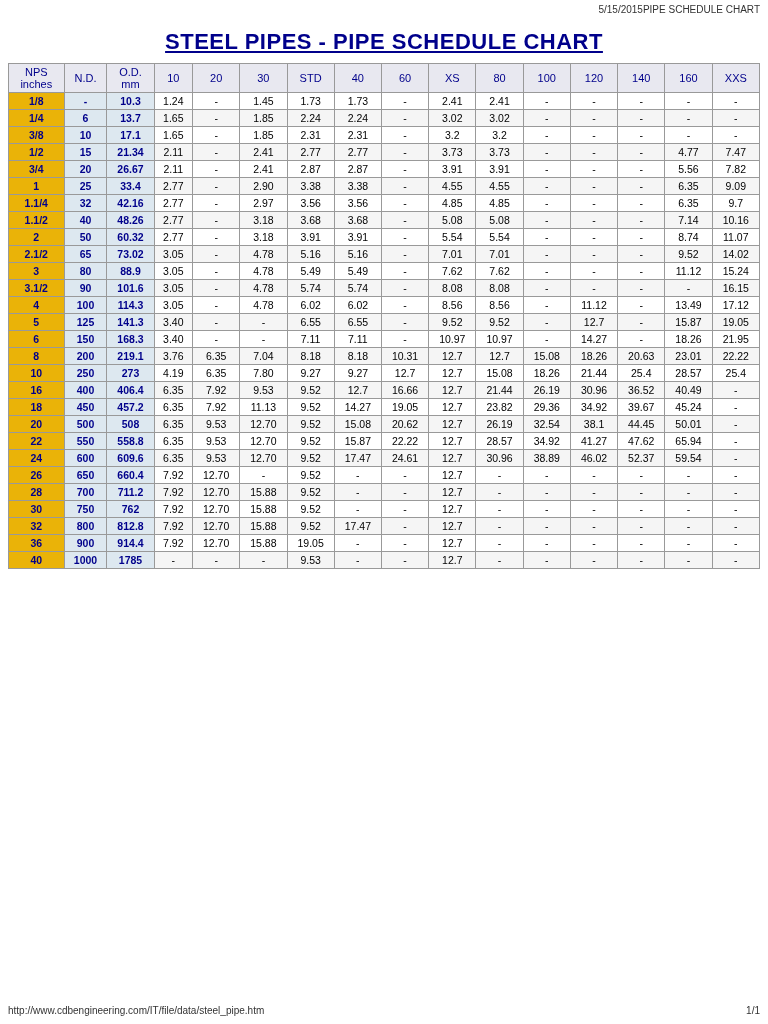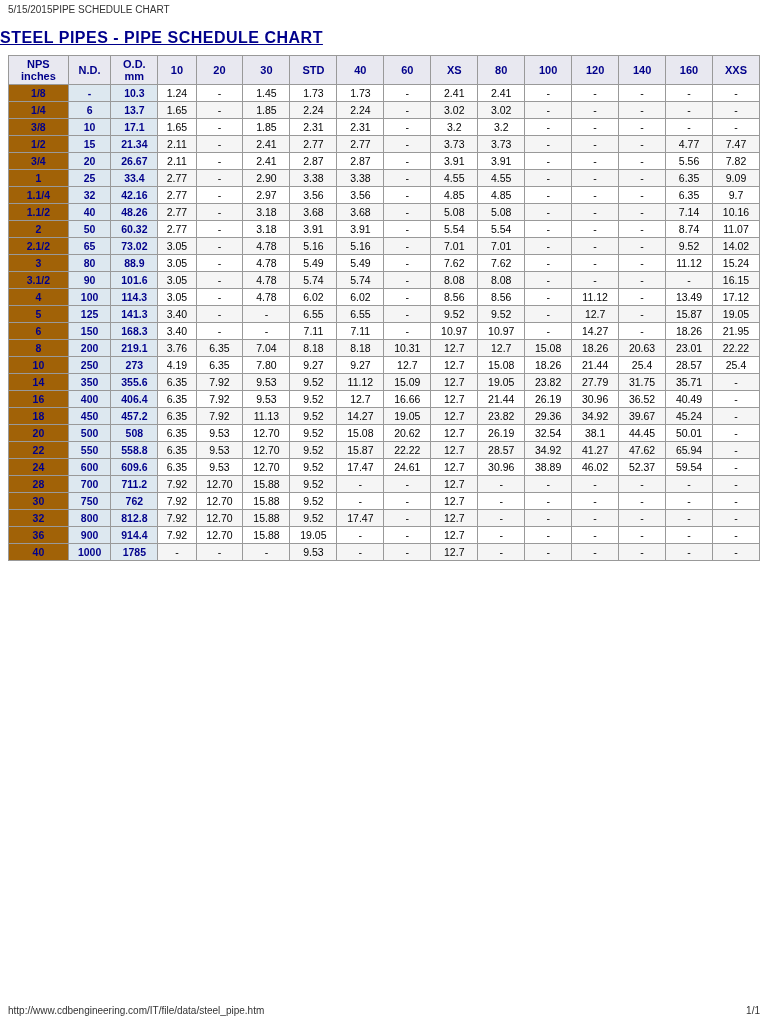--- a/index.html
+++ b/index.html
@@ -7,29 +7,29 @@
       font-family: Arial, sans-serif;
       font-size: 11px;
       background: #fff;
       color: #000;
       width: 768px;
       min-height: 1024px;
       position: relative;
     }
     .page-header {
       display: flex;
-      justify-content: flex-start;
+      justify-content: flex-end;
       padding: 4px 8px;
       font-size: 10px;
       color: #333;
       border-bottom: none;
     }
     .main-title {
-      text-align: left;
-      font-size: 16px;
+      text-align: center;
+      font-size: 22px;
       font-weight: bold;
       color: #00008B;
       text-decoration: underline;
       margin: 10px 0 8px 0;
       letter-spacing: 0.5px;
     }
     .table-wrapper {
       padding: 0 8px;
     }
     table {
@@ -39,34 +39,34 @@
     }
     th, td {
       border: 1px solid #999;
       text-align: center;
       padding: 2px 2px;
       white-space: nowrap;
     }
     thead th {
       background-color: #e8e8f0;
       color: #00008B;
-      font-weight: bold;
+      font-weight: normal;
       font-size: 11px;
     }
     tbody tr:nth-child(even) {
       background-color: #f5f5f5;
     }
     tbody td {
       color: #000;
       font-size: 10.5px;
     }
     tbody td:first-child {
       color: #00008B;
       font-weight: bold;
-      background-color: #a16207;
+      background-color: #eab308;
     }
     tbody td:nth-child(2), tbody td:nth-child(3) {
       color: #00008B;
       font-weight: bold;
       background-color: #dde8f0;
     }
     .page-footer {
       display: flex;
       justify-content: space-between;
       padding: 4px 8px;
@@ -413,38 +413,20 @@
           <td>12.7</td>
           <td>12.7</td>
           <td>15.08</td>
           <td>18.26</td>
           <td>21.44</td>
           <td>25.4</td>
           <td>28.57</td>
           <td>25.4</td>
         </tr>
         <tr>
-          <td>14</td>
-          <td>350</td>
-          <td>355.6</td>
-          <td>6.35</td>
-          <td>7.92</td>
-          <td>9.53</td>
-          <td>9.52</td>
-          <td>11.12</td>
-          <td>15.09</td>
-          <td>12.7</td>
-          <td>19.05</td>
-          <td>23.82</td>
-          <td>27.79</td>
-          <td>31.75</td>
-          <td>35.71</td>
-          <td>-</td>
-        </tr>
-        <tr>
           <td>16</td>
           <td>400</td>
           <td>406.4</td>
           <td>6.35</td>
           <td>7.92</td>
           <td>9.53</td>
           <td>9.52</td>
           <td>12.7</td>
           <td>16.66</td>
           <td>12.7</td>
@@ -518,20 +500,38 @@
           <td>12.70</td>
           <td>9.52</td>
           <td>17.47</td>
           <td>24.61</td>
           <td>12.7</td>
           <td>30.96</td>
           <td>38.89</td>
           <td>46.02</td>
           <td>52.37</td>
           <td>59.54</td>
+          <td>-</td>
+        </tr>
+        <tr>
+          <td>26</td>
+          <td>650</td>
+          <td>660.4</td>
+          <td>7.92</td>
+          <td>12.70</td>
+          <td>-</td>
+          <td>9.52</td>
+          <td>-</td>
+          <td>-</td>
+          <td>12.7</td>
+          <td>-</td>
+          <td>-</td>
+          <td>-</td>
+          <td>-</td>
+          <td>-</td>
           <td>-</td>
         </tr>
         <tr>
           <td>28</td>
           <td>700</td>
           <td>711.2</td>
           <td>7.92</td>
           <td>12.70</td>
           <td>15.88</td>
           <td>9.52</td>

